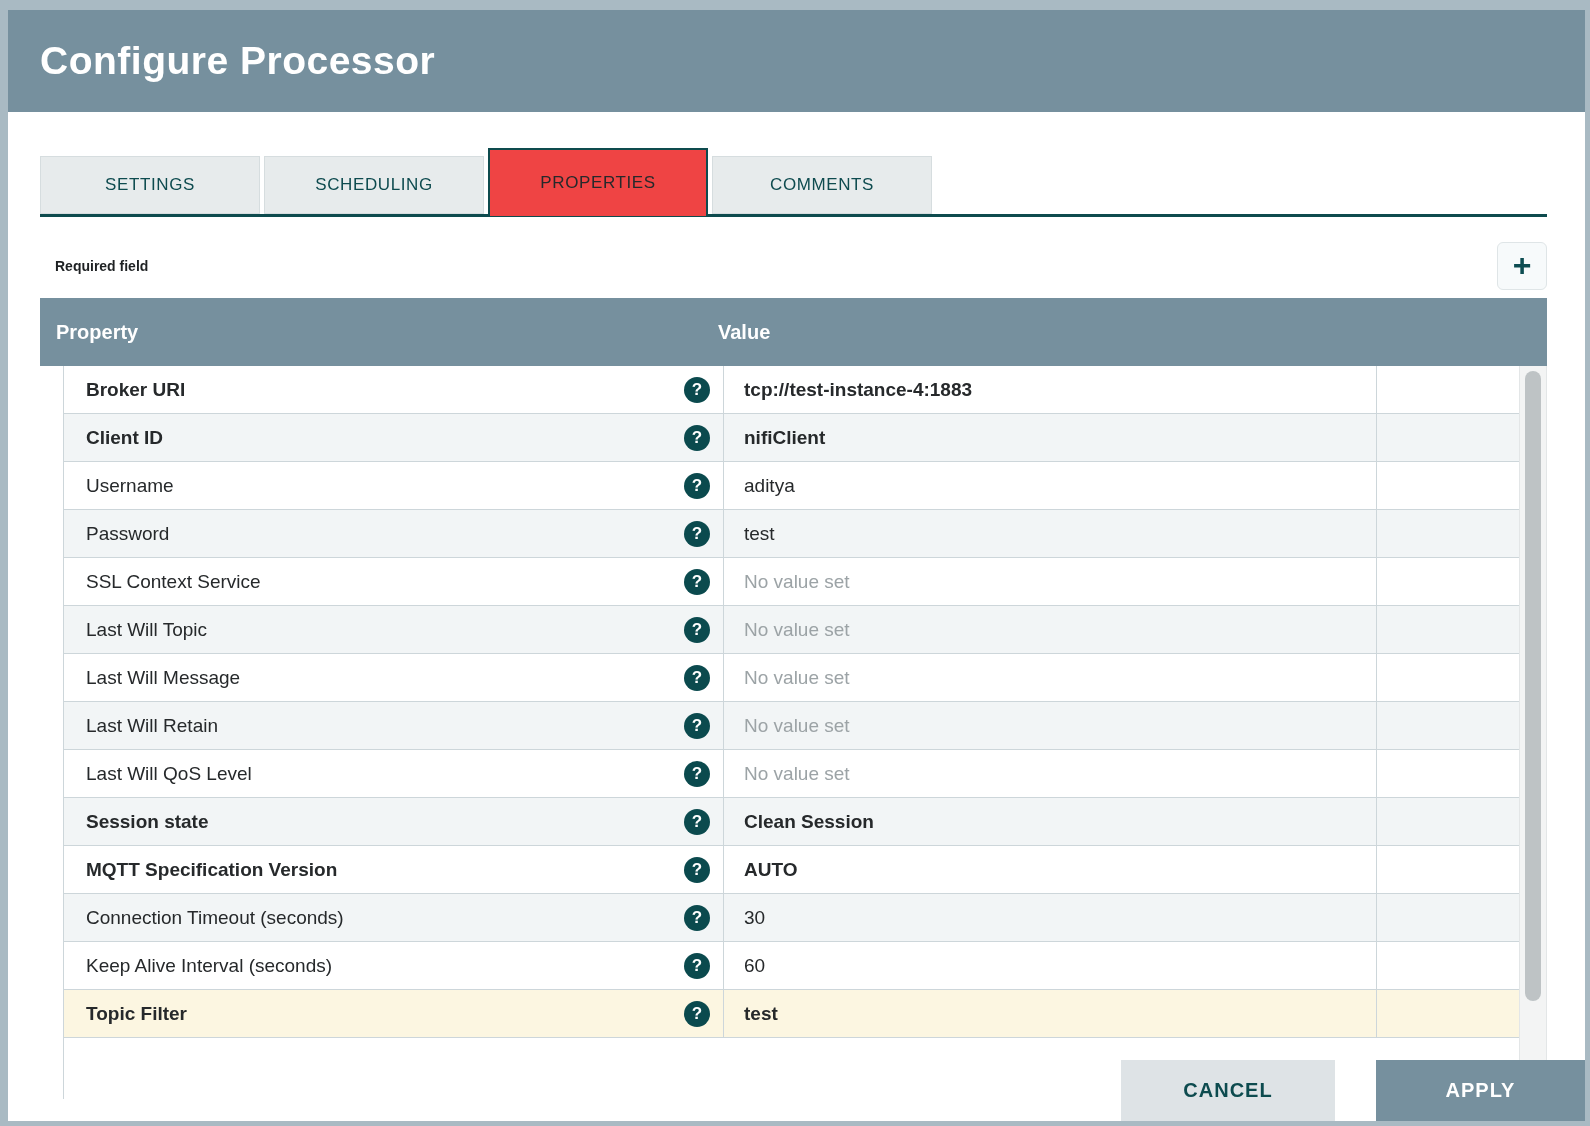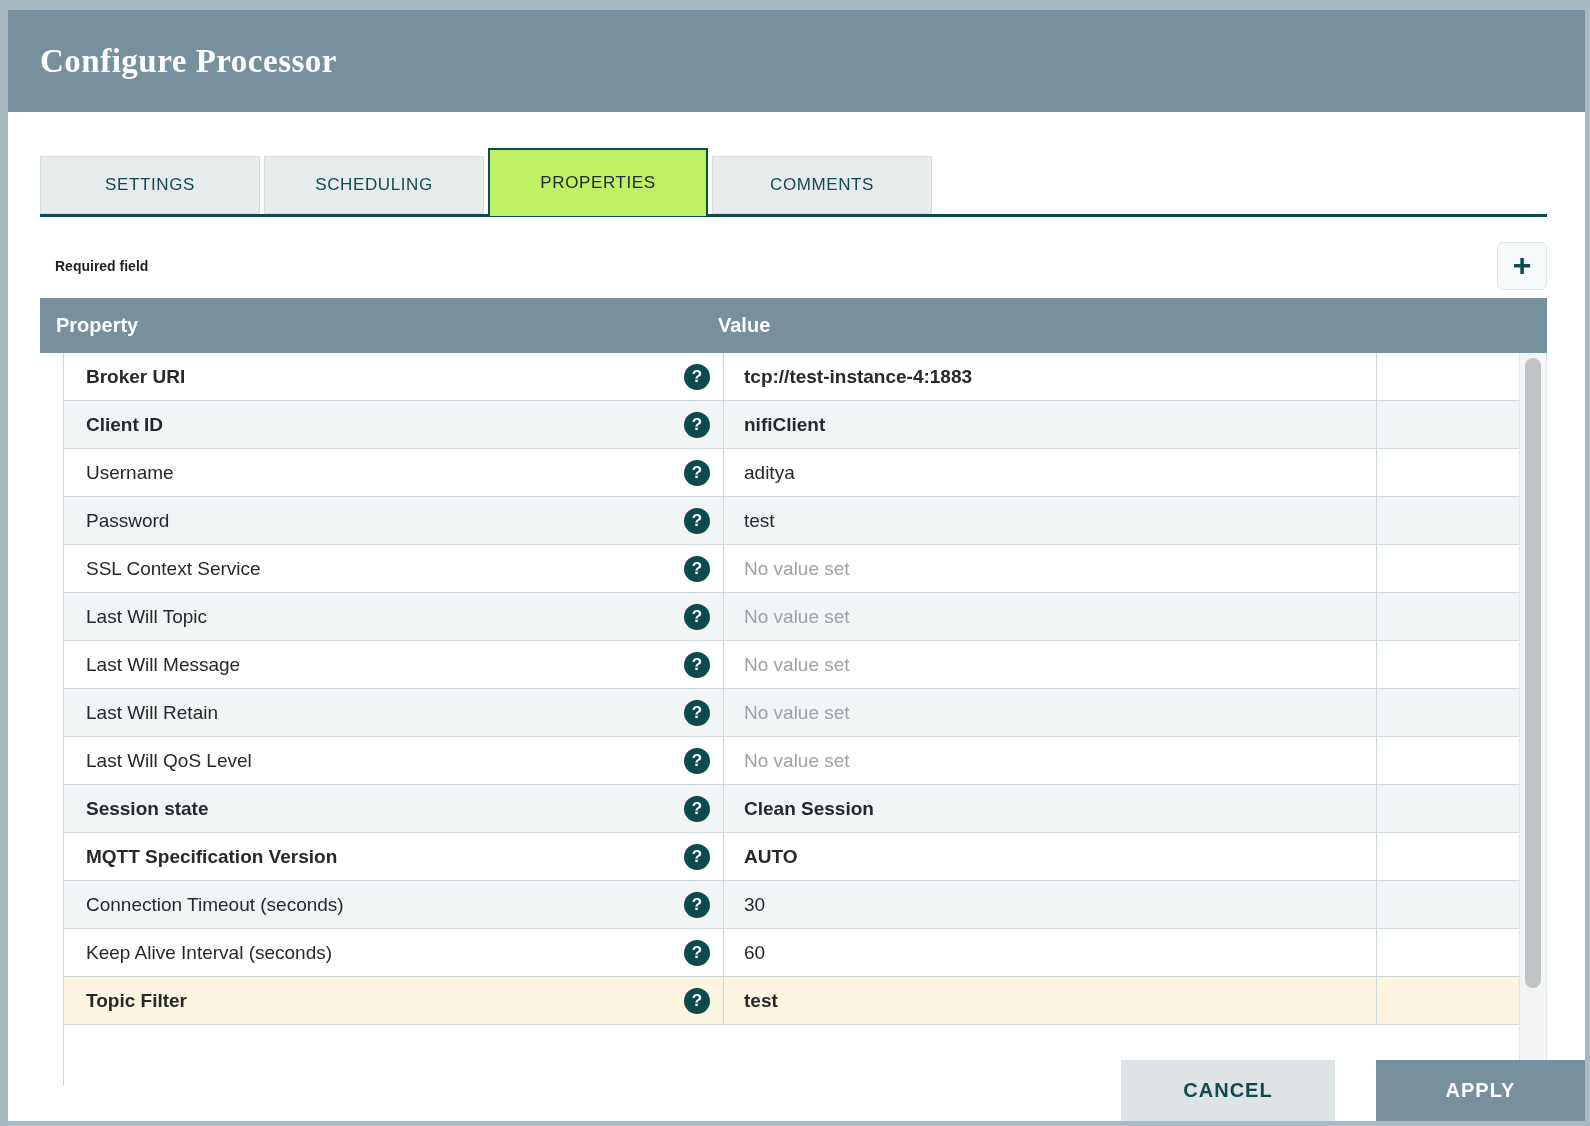--- a/index.html
+++ b/index.html
@@ -12,41 +12,41 @@
   }
   .dialog {
     position:absolute; top:10px; left:8px; right:5px; bottom:5px;
     background:#ffffff;
   }
   .dialog-header {
     height:102px; background:#76909E;
     display:flex; align-items:center; padding-left:32px;
   }
   .dialog-title {
-    font-family:Liberation Serif, serif;
-    font-weight:bold; font-size:33px; color:#ffffff;
+    font-family:Liberation Sans, sans-serif;
+    font-weight:bold; font-size:39px; color:#ffffff;
     letter-spacing:0.5px;
   }
   .content { padding:0 38px 0 32px; }
   
   .tab-bar {
     margin-top:44px; height:61px;
     border-bottom:3px solid #0E4B4E;
     display:flex; gap:4px; align-items:center;
   }
   .tab {
     width:220px; height:58px;
     background:#E7EBEC; border:1px solid #D6DDDF;
     display:flex; align-items:center; justify-content:center;
     font-size:17px; font-weight:500; letter-spacing:0.6px;
     color:#0E4B4F; cursor:pointer;
   }
   .tab.active {
     position:relative; top:-3px; height:68px; z-index:2;
-    background:#bef264; border:2px solid #0E4B4E; border-bottom:none;
+    background:#ef4444; border:2px solid #0E4B4E; border-bottom:none;
     color:#26292B;
   }
   
   .required-row {
     margin-top:24px; height:50px;
     display:flex; align-items:center; justify-content:space-between;
     padding-left:15px;
   }
   .required-label { font-size:14px; font-weight:bold; color:#1E2123; }
   .add-button {
@@ -55,21 +55,21 @@
     display:flex; align-items:center; justify-content:center;
     cursor:pointer;
   }
   .add-button .plus {
     font-size:32px; font-weight:bold; color:#0D4D52; line-height:1;
     margin-top:-3px;
   }
   
   .prop-table { margin-top:7px; width:1507px; }
   .thead {
-    height:55px; background:#76909E; color:#ffffff;
+    height:68px; background:#76909E; color:#ffffff;
     display:flex; align-items:center;
     font-size:20px; font-weight:bold;
   }
   .thead .col-prop { width:660px; padding-left:16px; }
   .thead .col-value { padding-left:18px; }
   .tbody-wrap { display:flex; height:733px;padding-left:23px; }
   .tbody {
     width:1477px; overflow:hidden;
     border-left:1px solid #CDD6DA;
   }

